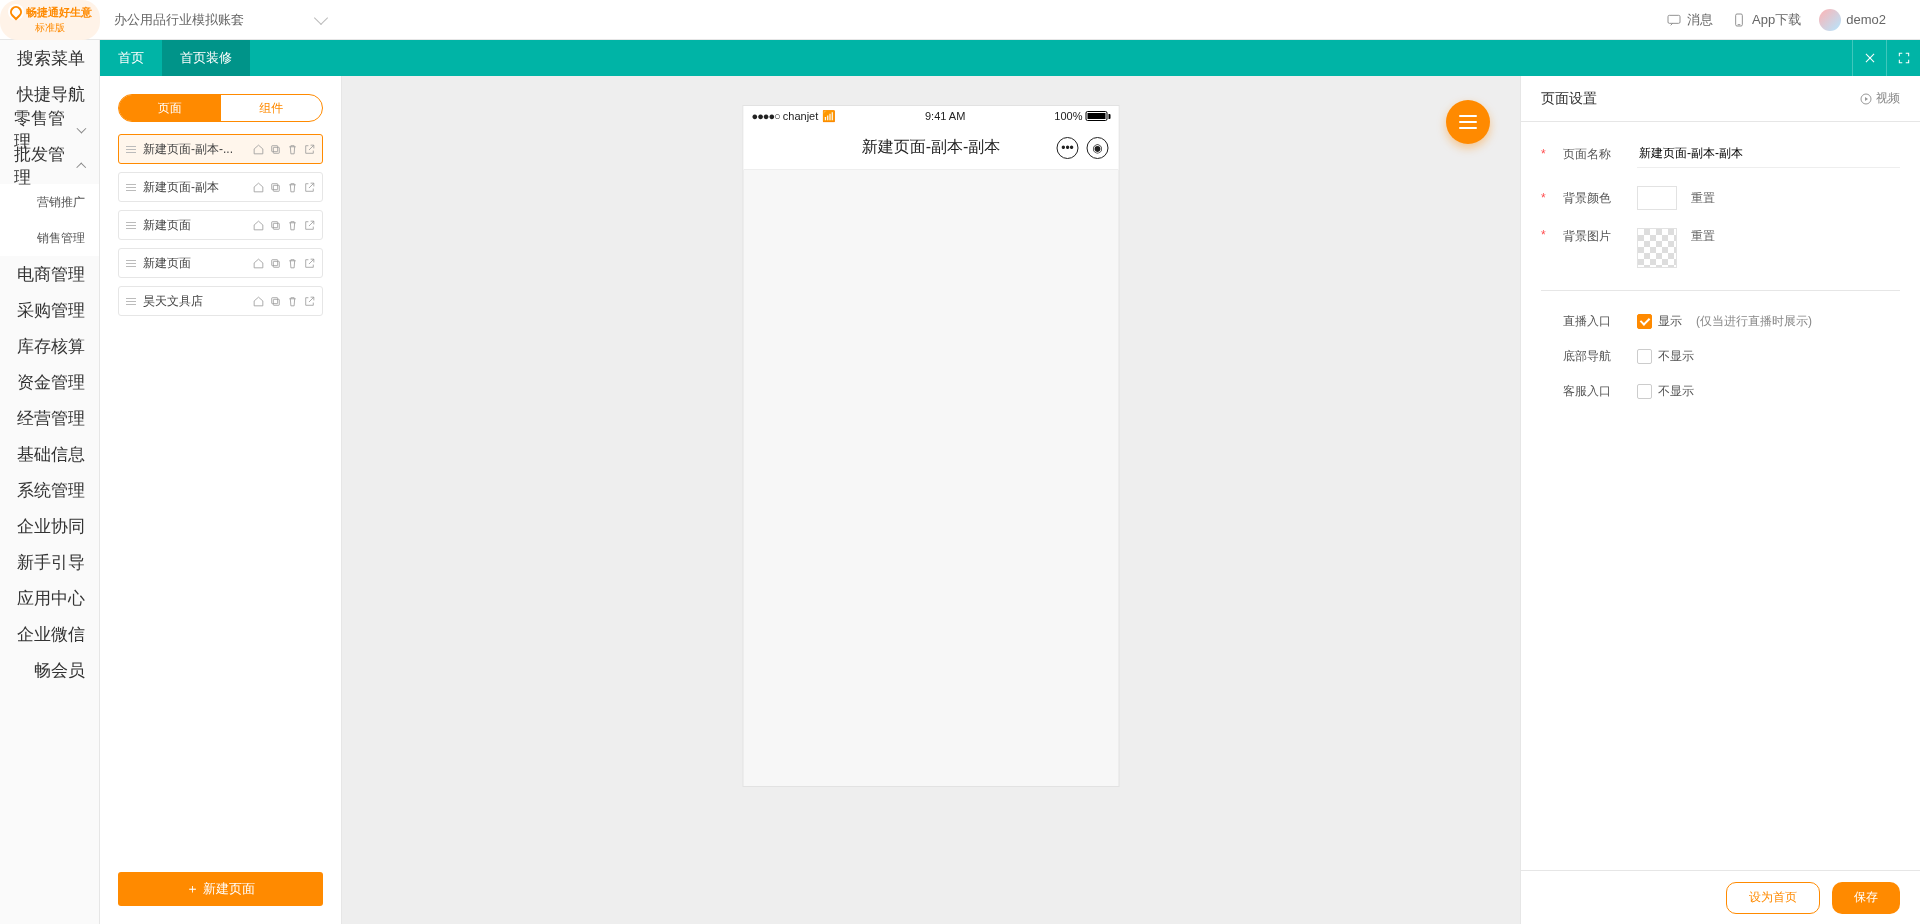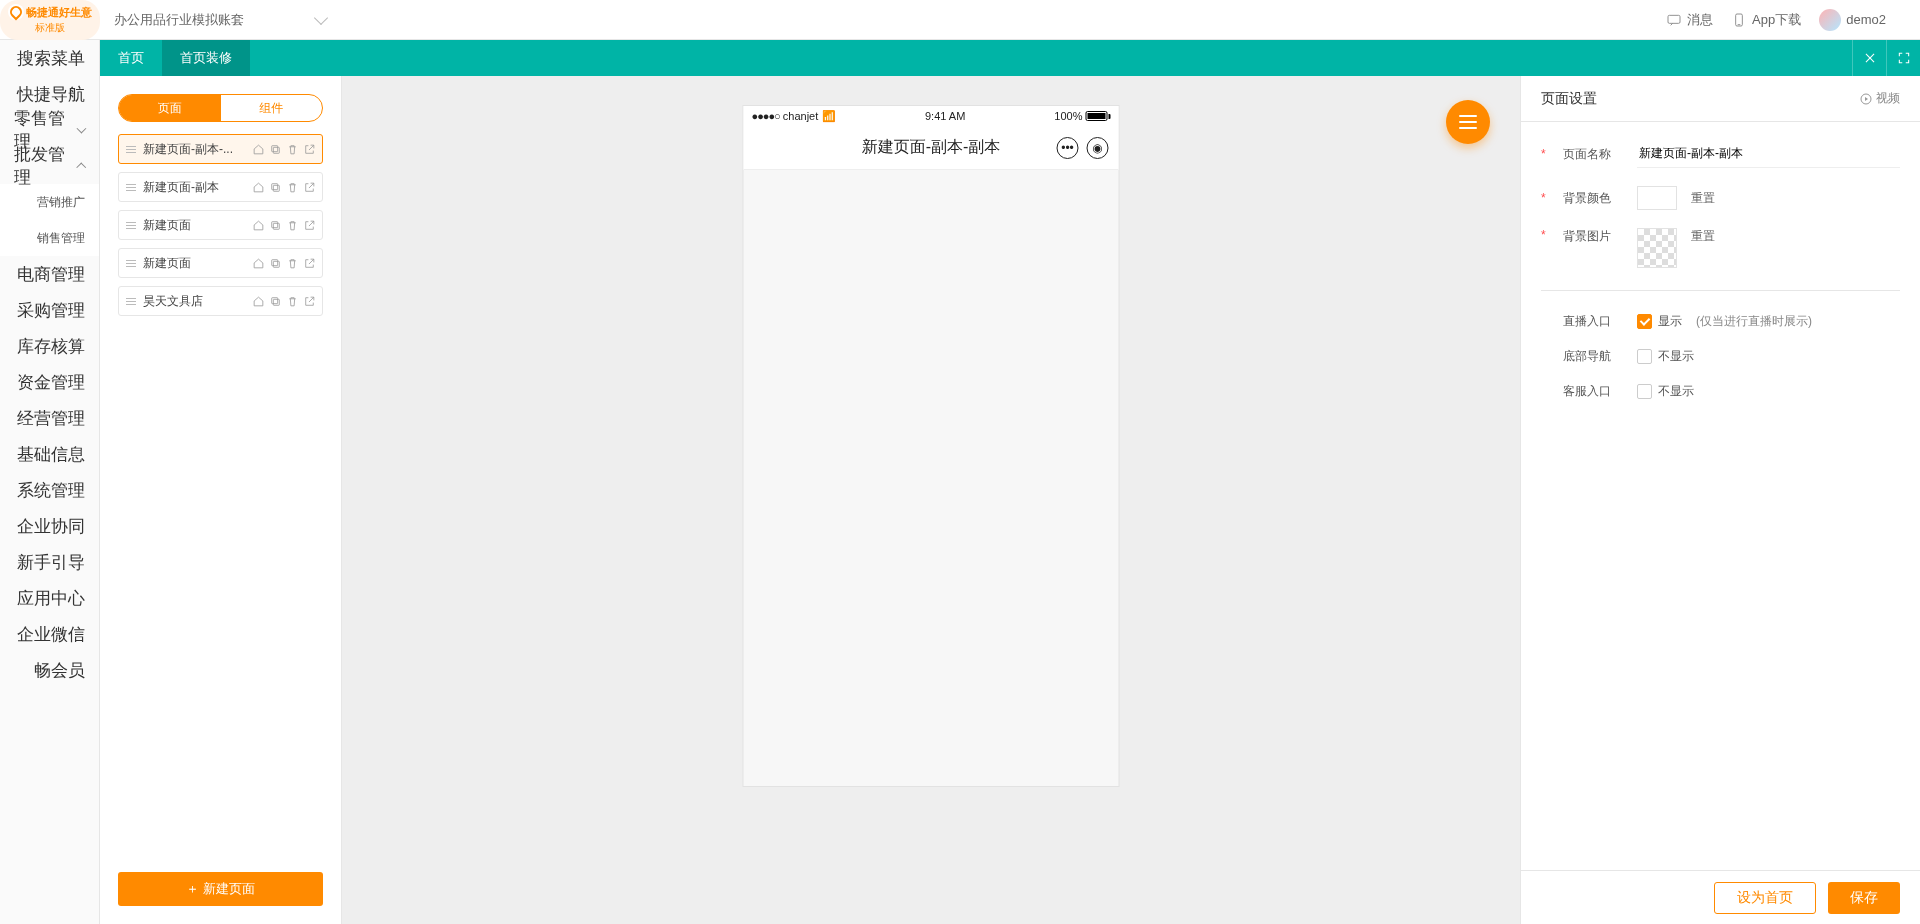--- a/index.html
+++ b/index.html
@@ -99,21 +99,21 @@
     background-size:12px 12px; background-position:0 0,0 6px,6px -6px,-6px 0; }
   .reset { color:#666; font-size:12px; cursor:pointer; }
   .cbx { display:flex; align-items:center; gap:6px; cursor:pointer; color:#555;}
   .cbx .box { width:15px;height:15px;border:1px solid #ccc;border-radius:2px;background:#fff;display:flex;align-items:center;justify-content:center;}
   .cbx .box.on{background:var(--orange);border-color:var(--orange);}
   .cbx .box.on::after{content:"";width:4px;height:7px;border:solid #fff;border-width:0 2px 2px 0;transform:rotate(45deg);margin-top:-2px;}
   .hint { color:#888; }
   .hr { height:1px; background:var(--border); margin:4px 0; }
 
   .setfoot { height:54px; border-top:1px solid var(--border); display:flex; align-items:center; justify-content:flex-end; gap:12px; padding:0 20px; }
-  .btn { height:32px; padding:0 22px; border-radius:3px; font-size:14px; display:flex; align-items:center; cursor:pointer; }
+  .btn { height:32px; padding:0 22px; border-radius:10px; font-size:12px; display:flex; align-items:center; cursor:pointer; }
   .btn.ghost { border:1px solid var(--orange); color:var(--orange); background:#fff; }
   .btn.solid { background:var(--orange); color:#fff; }
   .batt{display:flex;align-items:center;gap:1px;}
   .batt .body{width:22px;height:10px;border:1px solid #000;border-radius:2px;position:relative;}
   .batt .body::after{content:"";position:absolute;inset:1px;background:#000;}
   .batt .cap{width:2px;height:5px;background:#000;border-radius:0 1px 1px 0;}
 </style>
 </head>
 <body>
 

